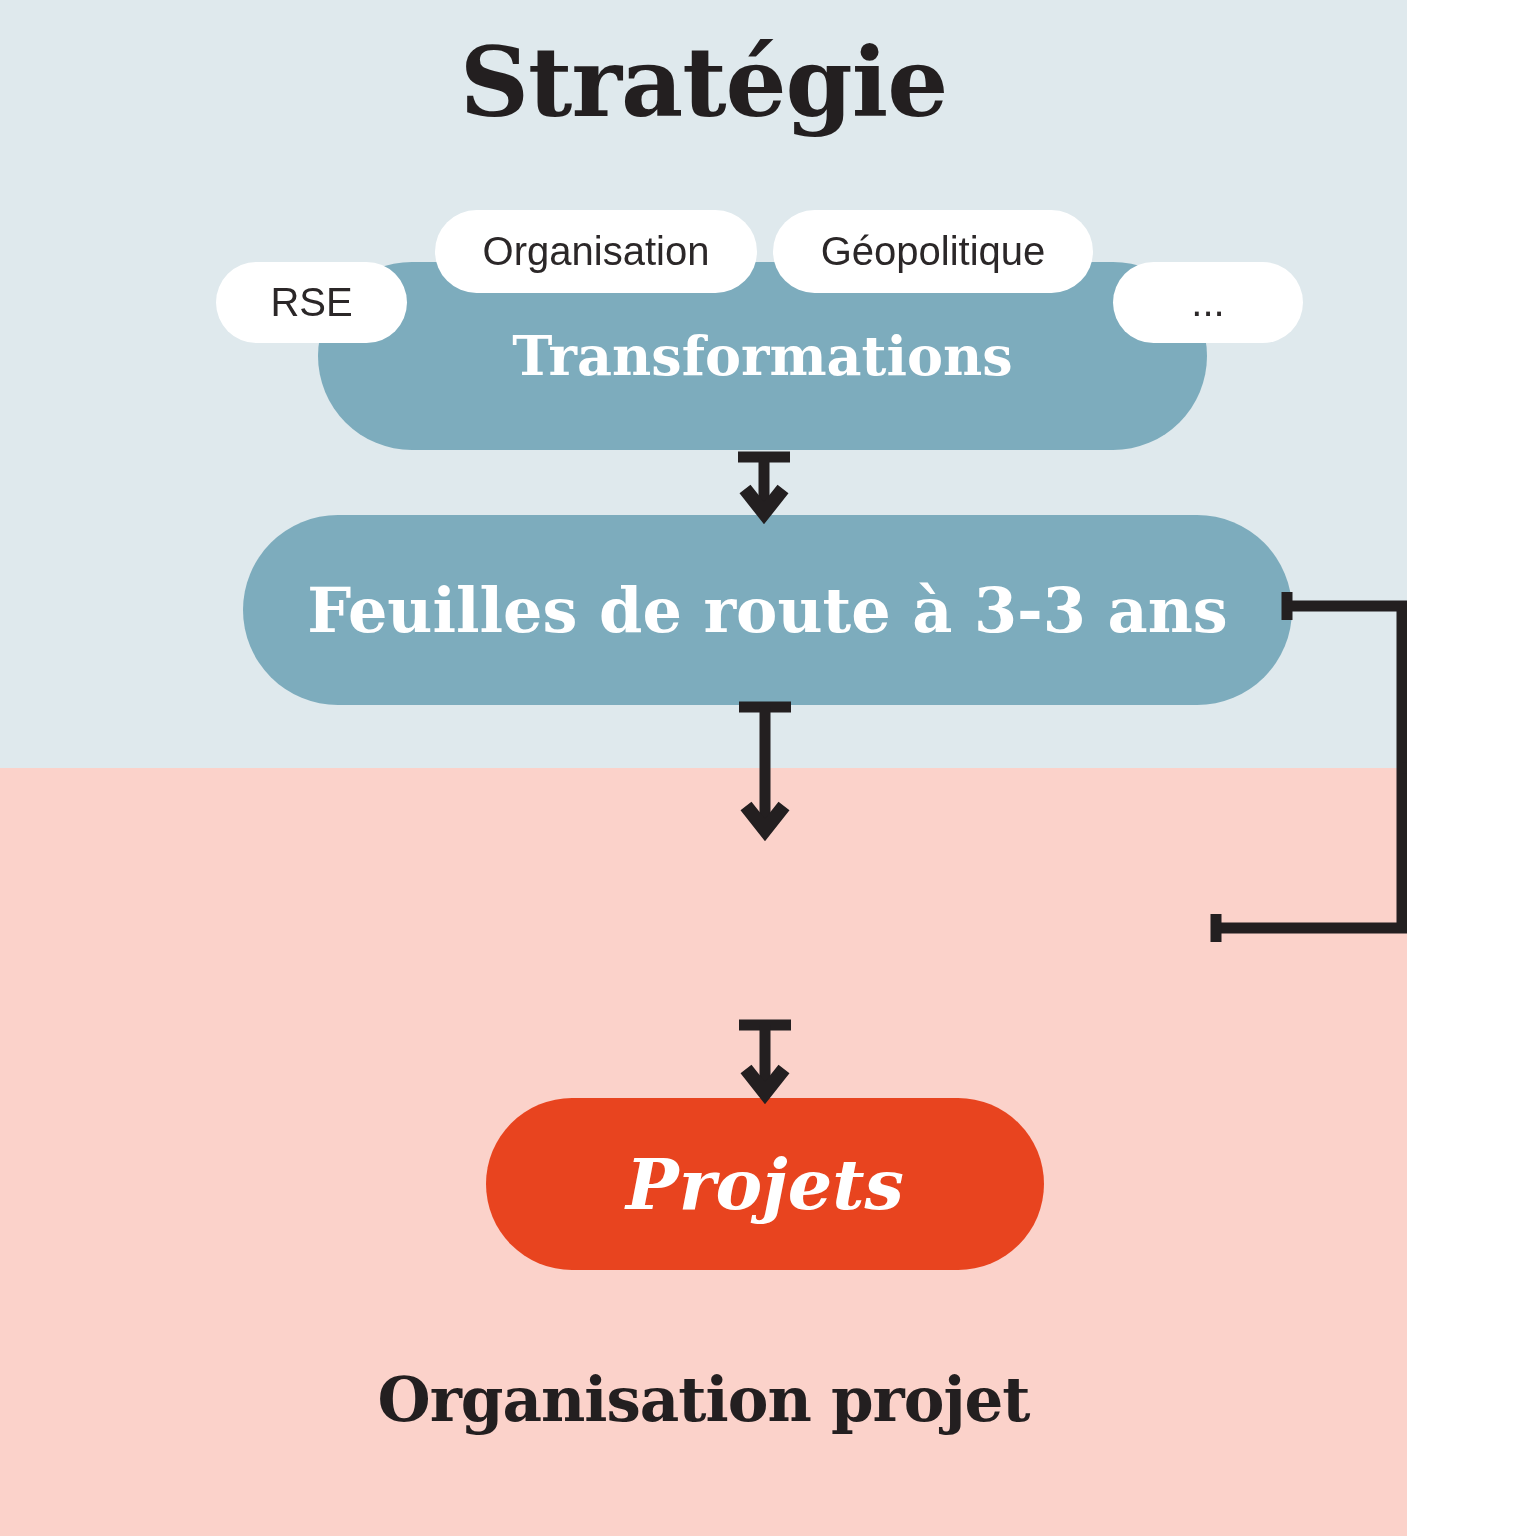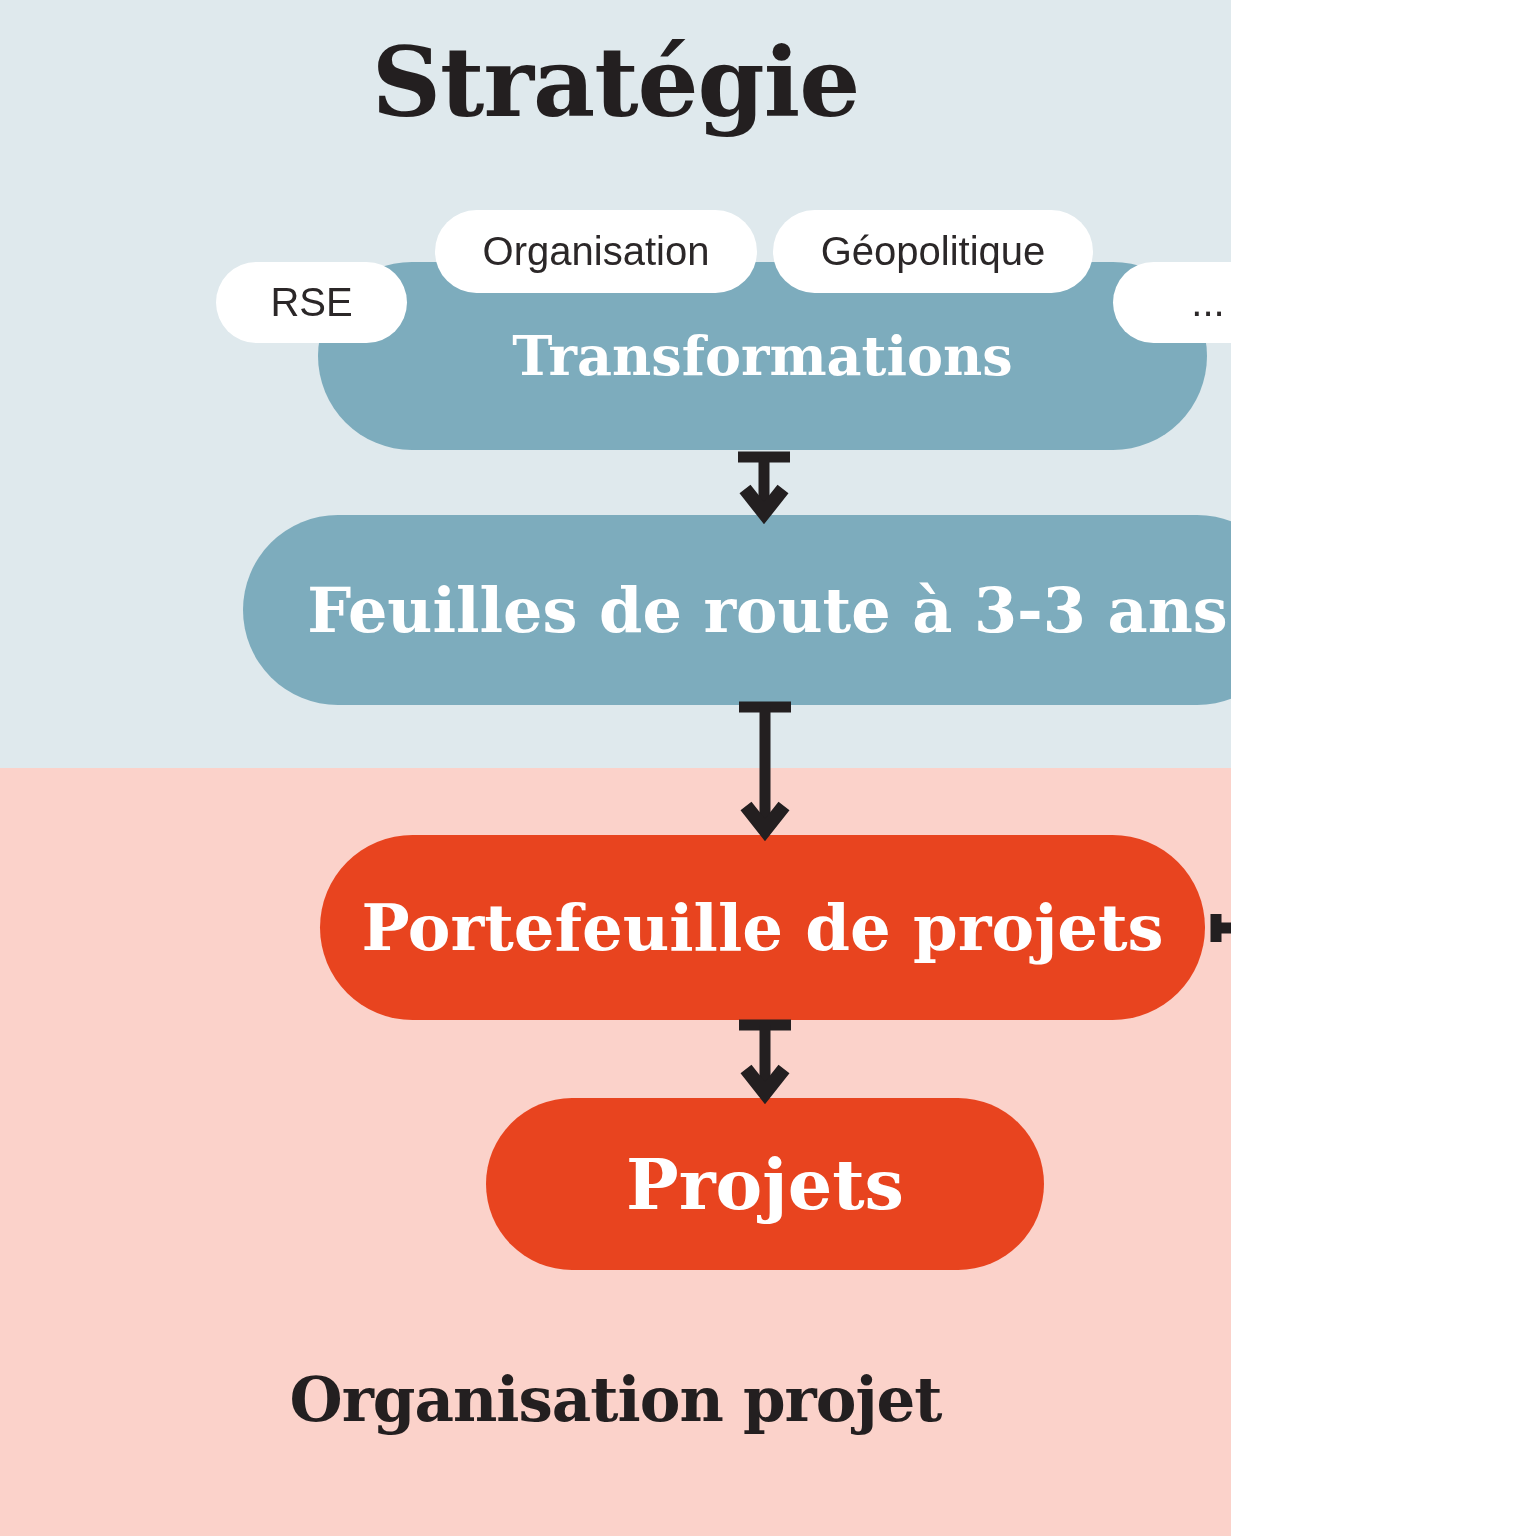--- a/index.html
+++ b/index.html
@@ -7,21 +7,21 @@
     --bg-project:#fbd2ca;
     --node-blue:#7dacbd;
     --node-red:#e8441f;
     --pill-bg:#ffffff;
     --ink:#231f20;
     --node-text:#ffffff;
     --pill-text:#2b2728;
   }
   html,body{margin:0;padding:0;background:#fff;}
   .canvas{
-    position:relative;width:1231px;height:1536px;overflow:hidden;
+    position:relative;width:1407px;height:1536px;overflow:hidden;
     font-family:"DejaVu Serif","Liberation Serif",serif;
   }
   .zone{position:absolute;left:0;width:100%;}
   .zone-strategy{top:0;height:768px;background:var(--bg-strategy);}
   .zone-project{top:768px;height:768px;background:var(--bg-project);}
 
   .big-title{
     position:absolute;left:0;width:100%;text-align:center;
     font-weight:700;color:var(--ink);letter-spacing:-1px;line-height:1.1;
   }
@@ -30,21 +30,21 @@
 
   .node{
     position:absolute;display:flex;align-items:center;justify-content:center;
     color:var(--node-text);font-weight:700;white-space:nowrap;text-align:center;
   }
   .node-blue{background:var(--node-blue);}
   .node-red{background:var(--node-red);}
   .node-transformations{left:318px;top:262px;width:889px;height:188px;border-radius:94px;font-size:54px;}
   .node-roadmaps{left:243px;top:515px;width:1049px;height:190px;border-radius:95px;font-size:62px;}
   .node-portfolio{left:320px;top:835px;width:885px;height:185px;border-radius:93px;font-size:64px;}
-  .node-projects{left:486px;top:1098px;width:558px;height:172px;border-radius:86px;font-size:70px;}
+  .node-projects{left:486px;top:1098px;width:558px;height:172px;border-radius:86px;font-size:70px;font-style:italic;}
 
   .pill{
     position:absolute;display:flex;align-items:center;justify-content:center;
     background:var(--pill-bg);border-radius:999px;
     font-family:"Liberation Sans","DejaVu Sans",sans-serif;
     font-size:40px;color:var(--pill-text);white-space:nowrap;
   }
   .pill-rse{left:216px;top:262px;width:191px;height:81px;}
   .pill-technologies{left:435px;top:210px;width:322px;height:83px;}
   .pill-geopolitique{left:773px;top:210px;width:320px;height:83px;}
@@ -72,23 +72,20 @@
   <div class="big-title title-strategy">Stratégie</div>
 
   <div class="node node-blue node-transformations">
     <span>Transformations</span>
   </div>
 
   <div class="node node-blue node-roadmaps">
     <span>Feuilles de route à 3-3 ans</span>
   </div>
 
-  <div class="node node-red node-portfolio">
-    <span>Portefeuille de projets</span>
-  </div>
 
   <div class="node node-red node-projects">
     <span>Projets</span>
   </div>
 
   <div class="pill pill-rse">
     <span>RSE</span>
   </div>
   <div class="pill pill-technologies">
     <span>Organisation</span>

